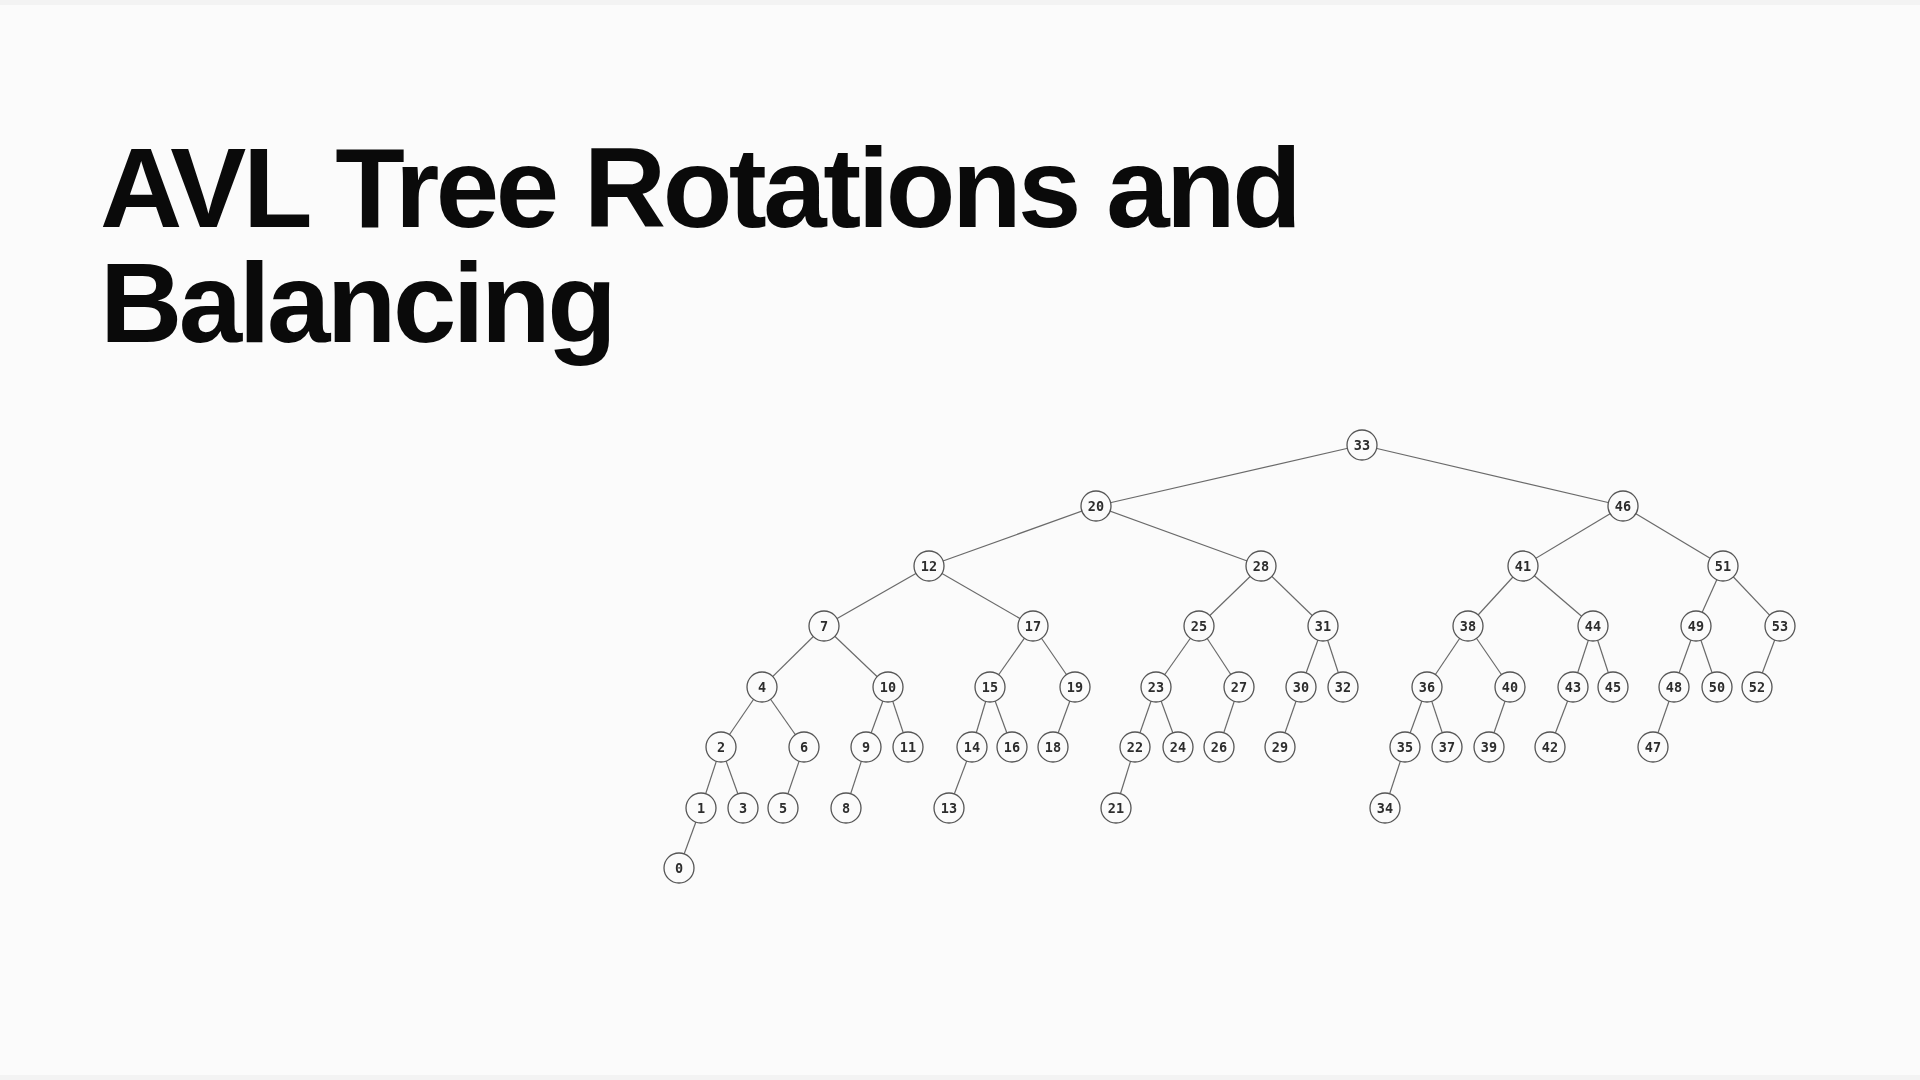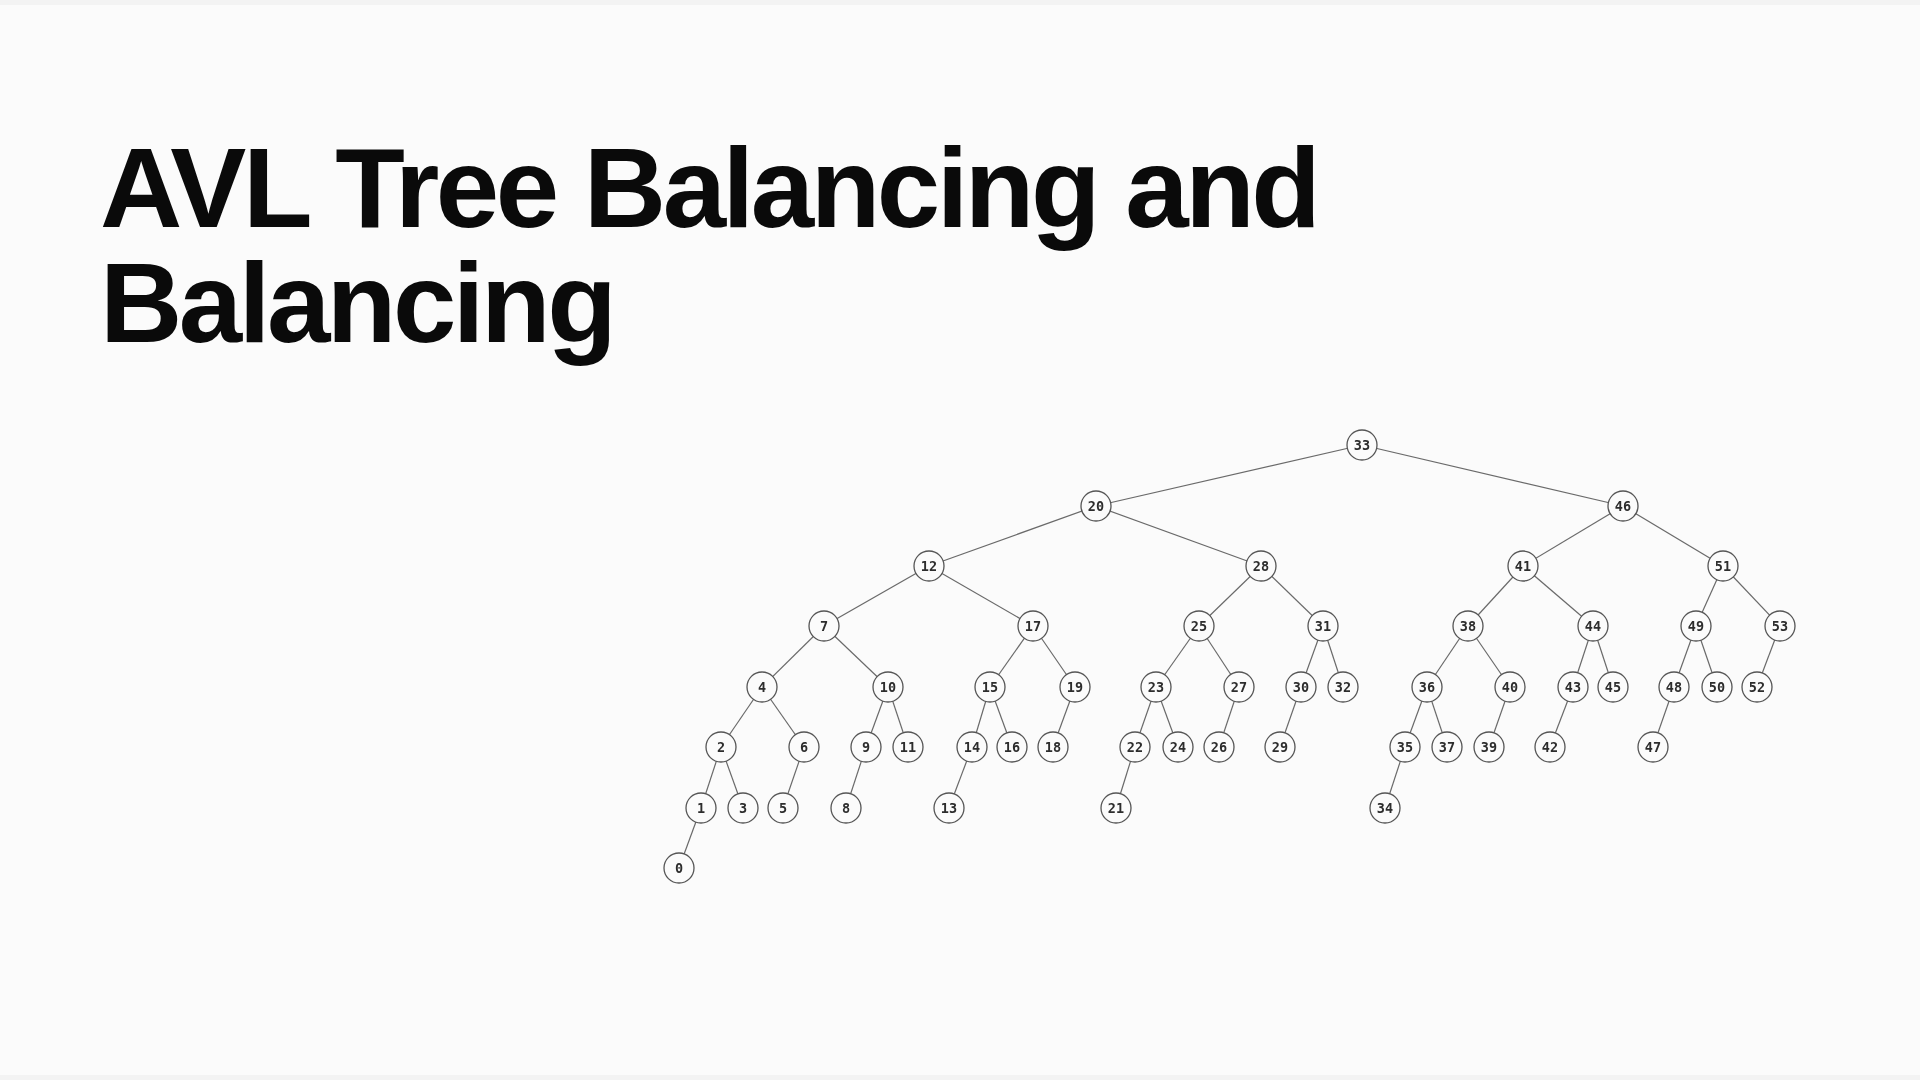--- a/index.html
+++ b/index.html
@@ -52,21 +52,21 @@
     text-anchor: middle;
   }
 </style>
 </head>
 <body>
 
 <div class="slide">
   <div class="edge-strip top"></div>
 
   <h1 class="title">
-    <span class="line">AVL Tree Balancing and</span>
+    <span class="line">AVL Tree Rotations and</span>
     <span class="line">Balancing</span>
   </h1>
 
   <svg id="tree-svg" viewBox="0 0 1920 1080" xmlns="http://www.w3.org/2000/svg">
       <line x1="1362" y1="445" x2="1096" y2="506" class="tree-edge" stroke="#6a6a6a"></line>
       <line x1="1362" y1="445" x2="1623" y2="506" class="tree-edge" stroke="#6a6a6a"></line>
       <line x1="1096" y1="506" x2="929" y2="566" class="tree-edge" stroke="#6a6a6a"></line>
       <line x1="1096" y1="506" x2="1261" y2="566" class="tree-edge" stroke="#6a6a6a"></line>
       <line x1="1623" y1="506" x2="1523" y2="566" class="tree-edge" stroke="#6a6a6a"></line>
       <line x1="1623" y1="506" x2="1723" y2="566" class="tree-edge" stroke="#6a6a6a"></line>

